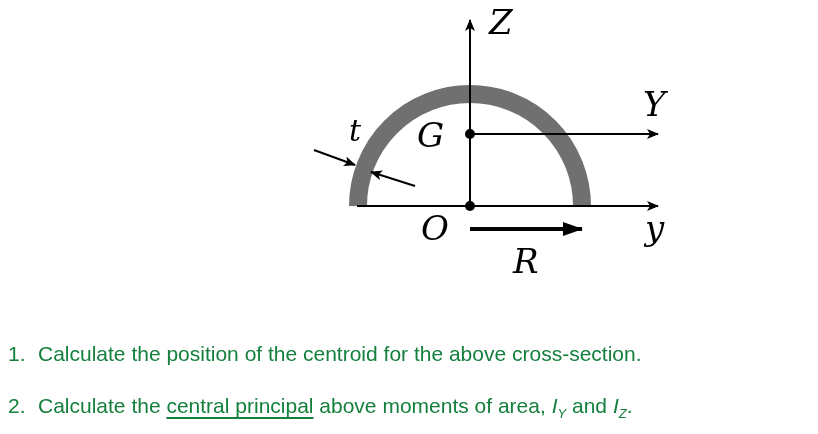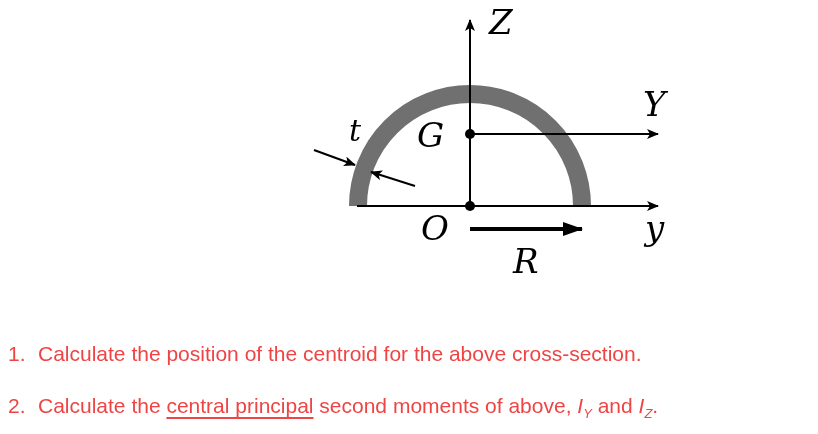--- a/index.html
+++ b/index.html
@@ -1,19 +1,19 @@
 <!DOCTYPE html>
 <html><head>
 <meta charset="utf-8">
 <style>
   html, body { margin:0; padding:0; background:#ffffff; }
   body { width:818px; height:434px; position:relative; overflow:hidden; }
   #fig { position:absolute; left:0; top:0; width:818px; height:300px; }
   .math { font-family:"DejaVu Serif", serif; font-style:italic; fill:#000; }
-  .q { position:absolute; left:8px; font-family:"Liberation Sans", sans-serif; font-size:21px; color:#ef4444; white-space:nowrap; }
+  .q { position:absolute; left:8px; font-family:"Liberation Sans", sans-serif; font-size:21px; color:#15803d; white-space:nowrap; }
   .q1 { top:342px; }
   .q2 { top:394px; }
   .num { display:inline-block; width:30px; }
   .ul { text-decoration:underline; text-underline-offset:4px; }
   .it { font-style:italic; }
   sub { font-size:13px; font-style:italic; }
 </style>
 </head>
 <body>
 
@@ -48,14 +48,14 @@
   <text class="math" x="421" y="240" font-size="34">O</text>
   <text class="math" x="513" y="273" font-size="34">R</text>
   <text class="math" x="349" y="141" font-size="30">t</text>
 </svg>
 
 <div class="q q1">
   <span class="num">1.</span><span>Calculate the position of the centroid for the above cross-section.</span>
 </div>
 
 <div class="q q2">
-  <span class="num">2.</span><span>Calculate the </span><span class="ul">central principal</span><span> second moments of above, </span><span class="it">I</span><sub>Y</sub><span> and </span><span class="it">I</span><sub>Z</sub><span>.</span>
+  <span class="num">2.</span><span>Calculate the </span><span class="ul">central principal</span><span> above moments of area, </span><span class="it">I</span><sub>Y</sub><span> and </span><span class="it">I</span><sub>Z</sub><span>.</span>
 </div>
 
 </body></html>

